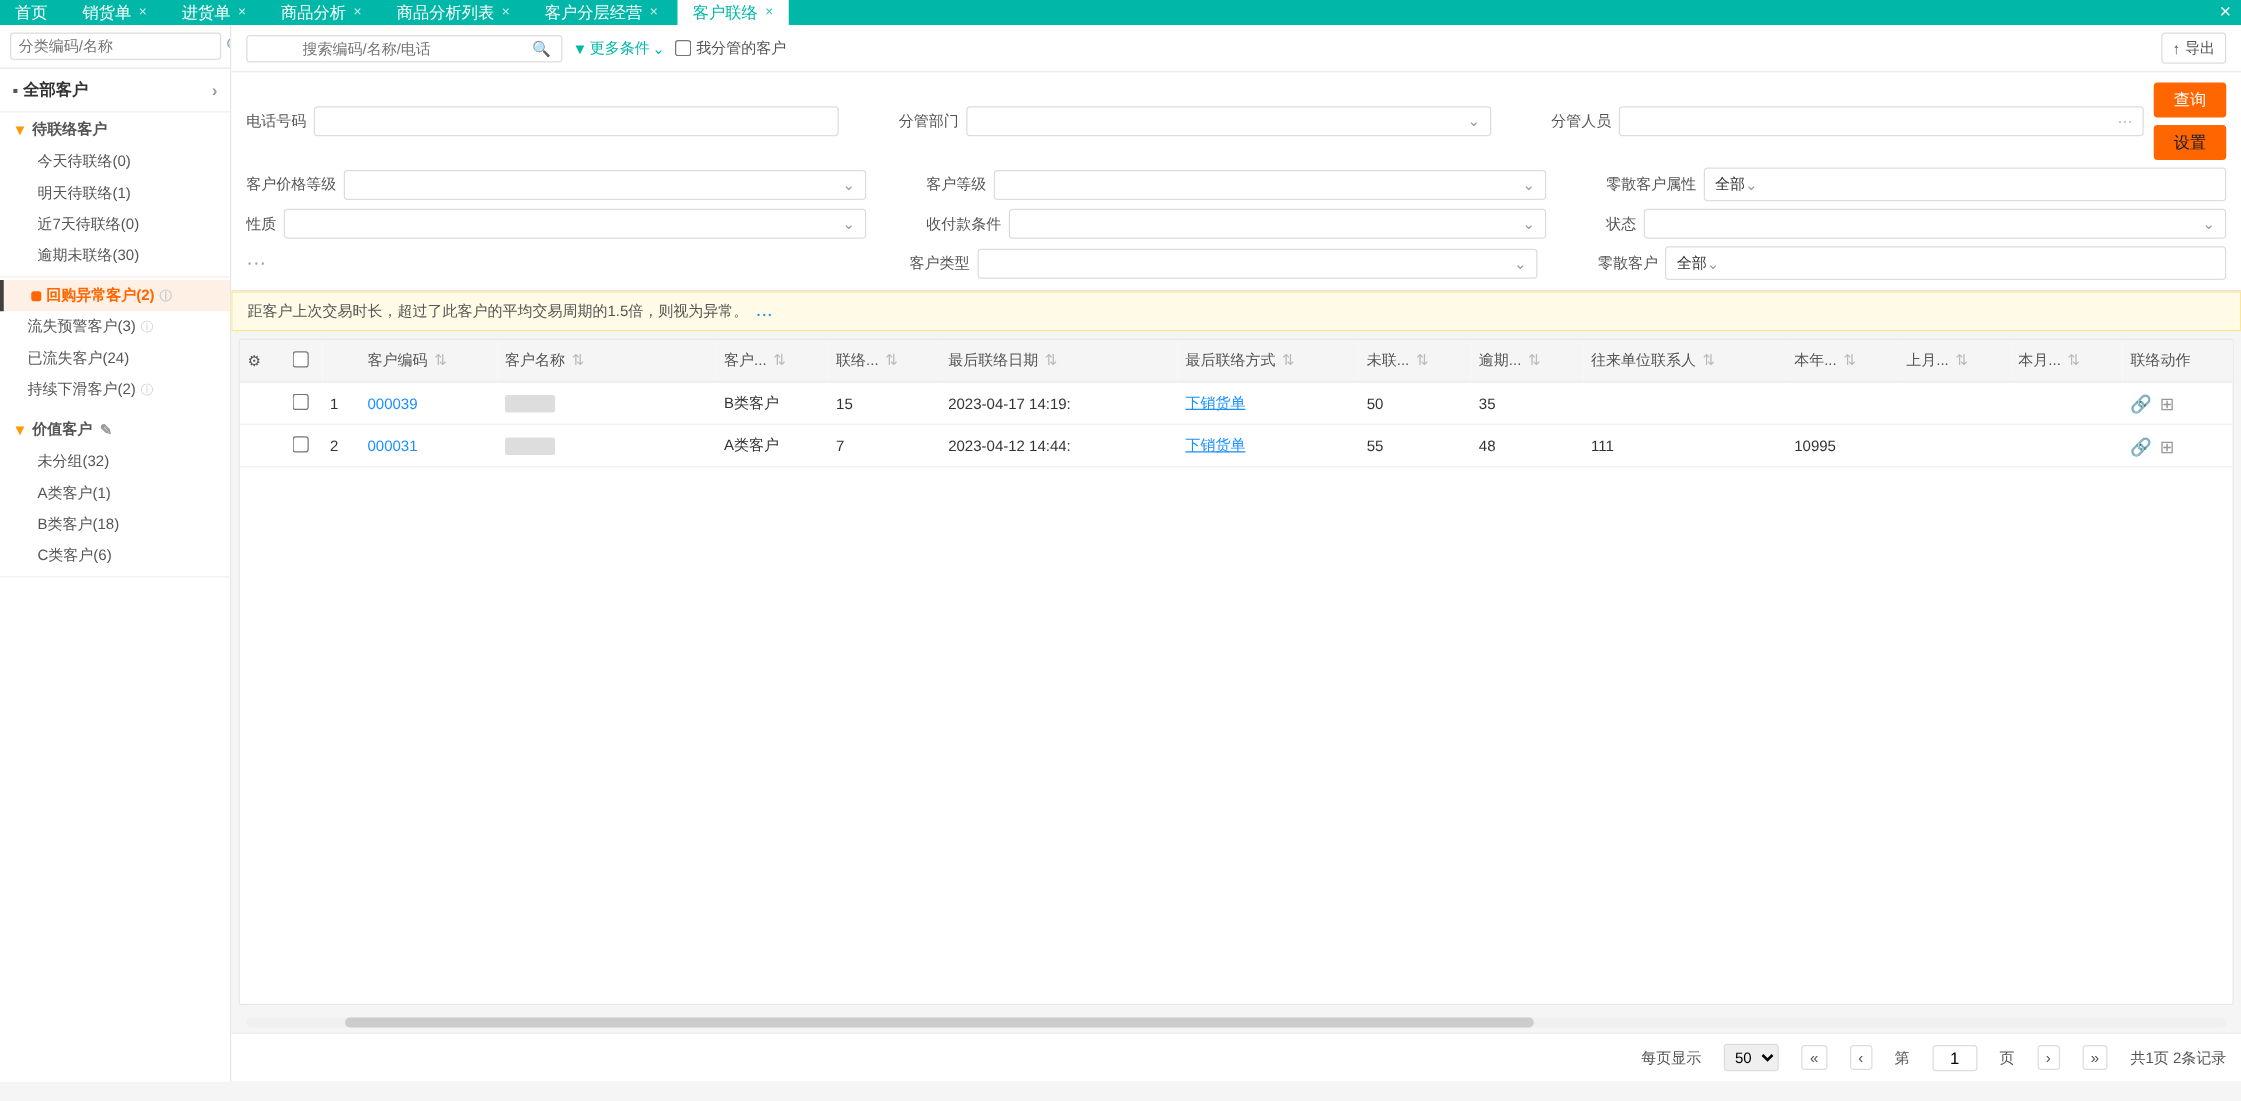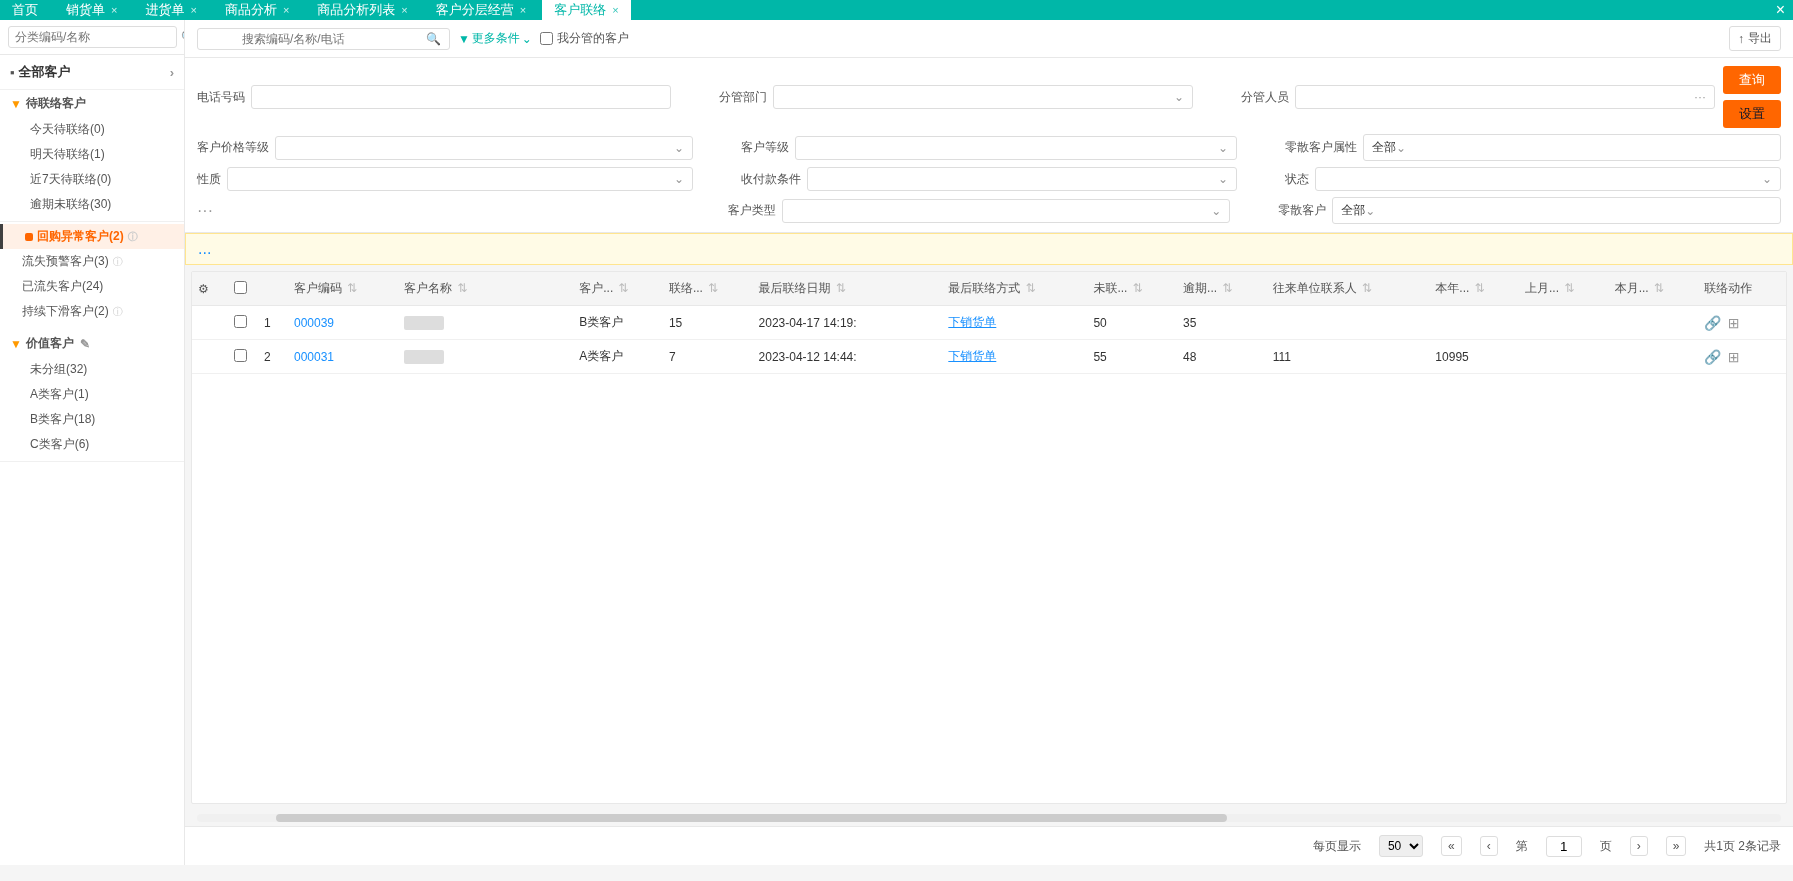--- a/index.html
+++ b/index.html
@@ -286,20 +286,21 @@
           <span class="filter-label">零散客户</span>
           <div class="filter-select" style="min-width:180px;">
             <span>全部</span>
             <span class="select-arrow">⌄</span>
           </div>
         </div>
       </div>
     </div>
 
     <div class="tooltip-bar">
+      <span>距客户上次交易时长，超过了此客户的平均交易周期的1.5倍，则视为异常。</span>
       <span class="more-dots">...</span>
     </div>
 
     <div class="table-wrap">
       <table>
         <thead>
           <tr>
             <th style="width:36px;">
               <span>⚙</span>
             </th>

